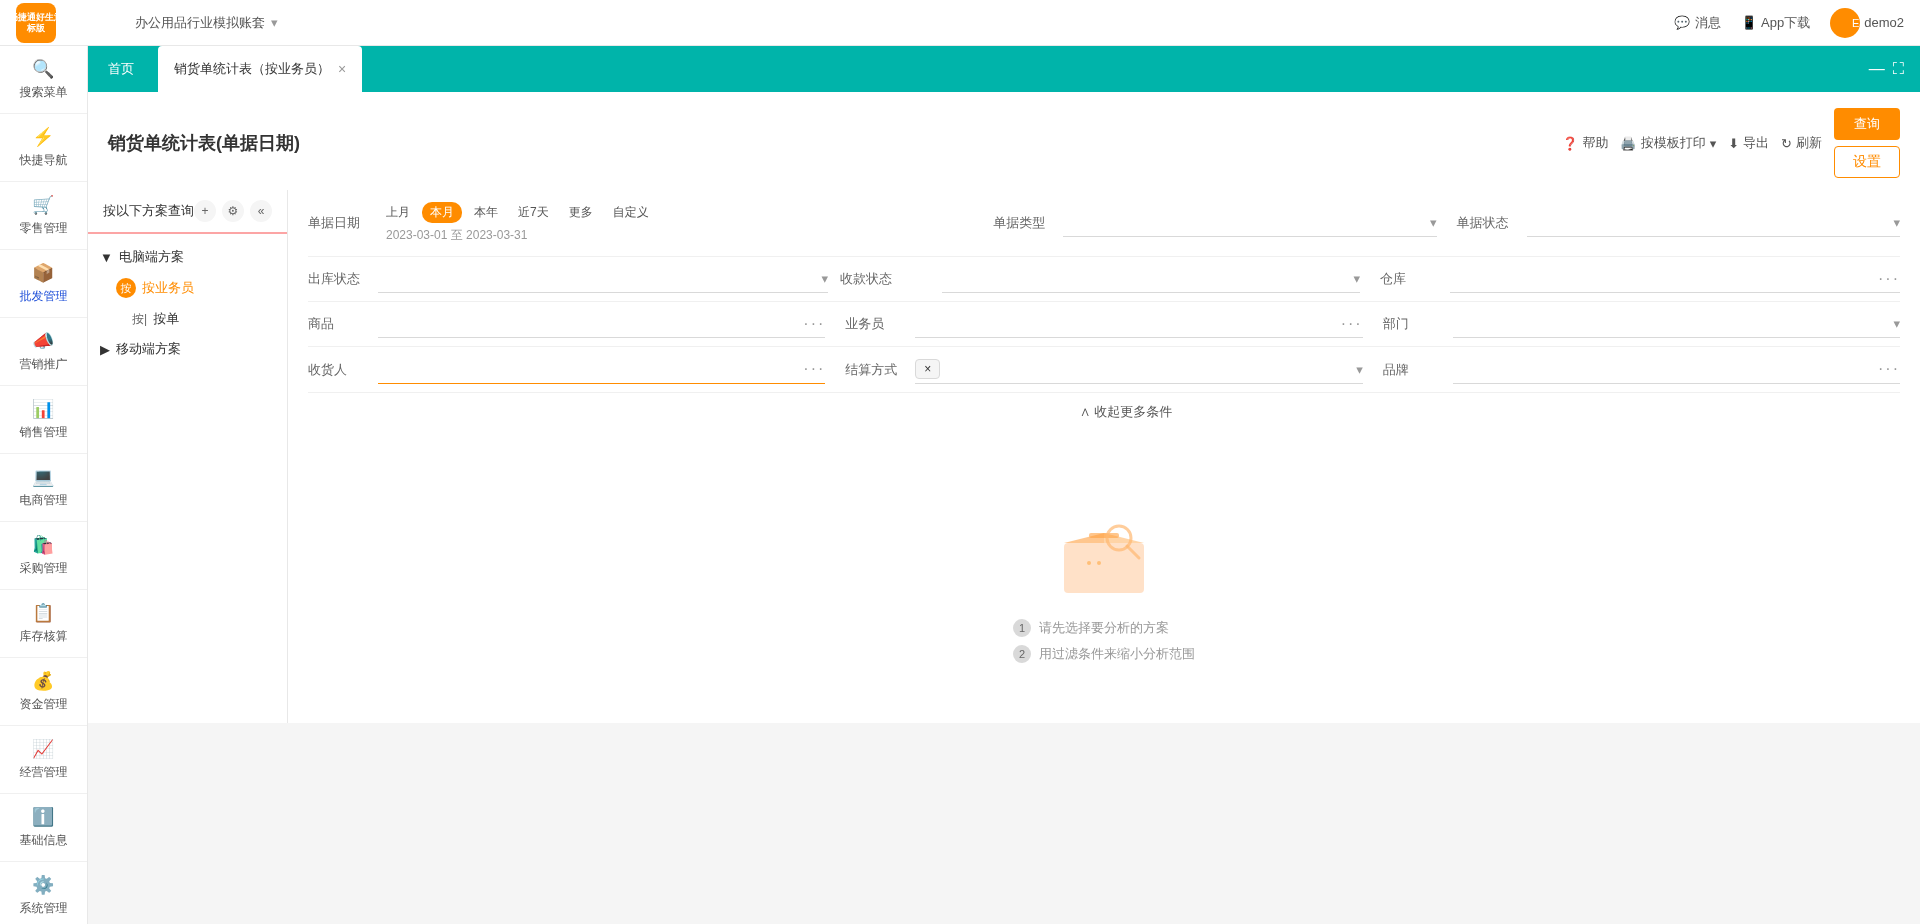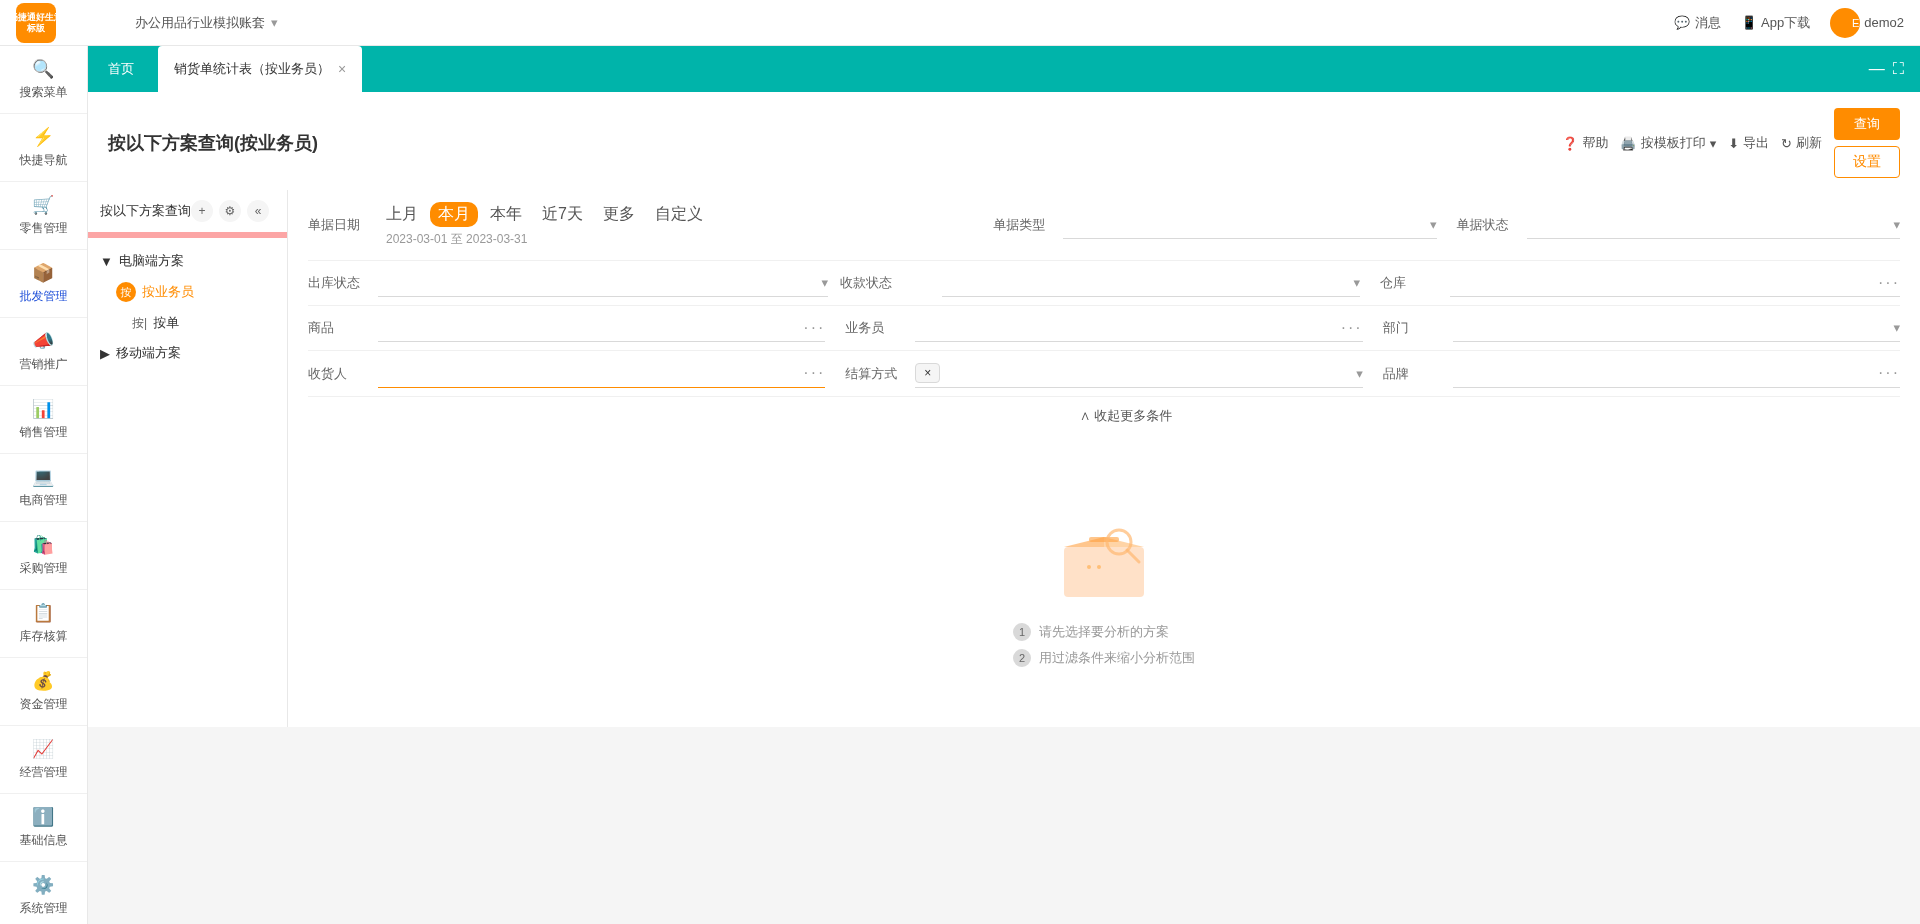--- a/index.html
+++ b/index.html
@@ -54,27 +54,27 @@
     .filter-item { display: flex; align-items: center; flex: 1; min-width: 0; }
     .filter-label { color: #666; font-size: 13px; width: 70px; flex-shrink: 0; white-space: nowrap; }
     .filter-control { flex: 1; display: flex; align-items: center; border-bottom: 1px solid #d9d9d9; padding: 4px 0; min-height: 28px; position: relative; gap: 4px; }
     .filter-control.underline-orange { border-bottom-color: #ff8c00; }
     .filter-select-arrow { color: #999; margin-left: auto; cursor: pointer; }
     .filter-dots { color: #999; margin-left: auto; cursor: pointer; font-size: 16px; letter-spacing: 2px; }
     .filter-tag { background: #f5f5f5; border: 1px solid #d9d9d9; border-radius: 4px; padding: 2px 8px; font-size: 12px; display: flex; align-items: center; gap: 4px; }
 
     
     .date-tabs { display: flex; align-items: center; gap: 4px; }
-    .date-tab { padding: 2px 8px; border-radius: 3px; cursor: pointer; font-size: 16px; color: #555; }
+    .date-tab { padding: 2px 8px; border-radius: 3px; cursor: pointer; font-size: 12px; color: #555; }
     .date-tab.active { background: #ff8c00; color: #fff; border-radius: 10px; }
     .date-range-text { font-size: 12px; color: #999; margin-left: 8px; }
 
     
     .scheme-panel { background: #fff; border-right: 1px solid #e8e8e8; width: 200px; flex-shrink: 0; }
-    .scheme-header { display: flex; align-items: center; justify-content: flex-start; padding: 10px 12px; border-bottom: 6px solid #fca5a5; }
+    .scheme-header { display: flex; align-items: center; justify-content: center; padding: 10px 12px; border-bottom: 2px solid #fca5a5; }
     .scheme-title { font-size: 13px; color: #333; }
     .scheme-actions { display: flex; gap: 6px; }
     .scheme-action-btn { width: 22px; height: 22px; border-radius: 50%; display: flex; align-items: center; justify-content: center; cursor: pointer; background: #f5f5f5; color: #666; font-size: 12px; }
     .scheme-tree { padding: 8px 0; }
     .tree-group { }
     .tree-group-header { display: flex; align-items: center; gap: 6px; padding: 6px 12px; cursor: pointer; color: #333; font-size: 13px; }
     .tree-item { display: flex; align-items: center; gap: 6px; padding: 6px 28px; cursor: pointer; color: #333; font-size: 13px; }
     .tree-item.active { color: #ff8c00; }
     .tree-item-icon { width: 20px; height: 20px; border-radius: 50%; background: #ff8c00; display: flex; align-items: center; justify-content: center; color: #fff; font-size: 11px; }
     .tree-subitem { display: flex; align-items: center; gap: 6px; padding: 6px 44px; cursor: pointer; color: #333; font-size: 13px; }
@@ -207,21 +207,21 @@
       <div class="tab-actions">
         <span class="tab-action-btn">—</span>
         <span class="tab-action-btn">⛶</span>
       </div>
     </div>
 
     <div class="page-content">
       <div class="page-inner">
 
         <div class="page-header">
-          <h1 class="page-title">按以下方案查询(按业务员)</h1>
+          <h1 class="page-title">销货单统计表(单据日期)</h1>
           <div class="header-actions">
             <div class="header-action">
               <span>❓</span>
               <span>帮助</span>
             </div>
             <div class="header-action">
               <span>🖨️</span>
               <span>按模板打印</span>
               <span>▾</span>
             </div>

